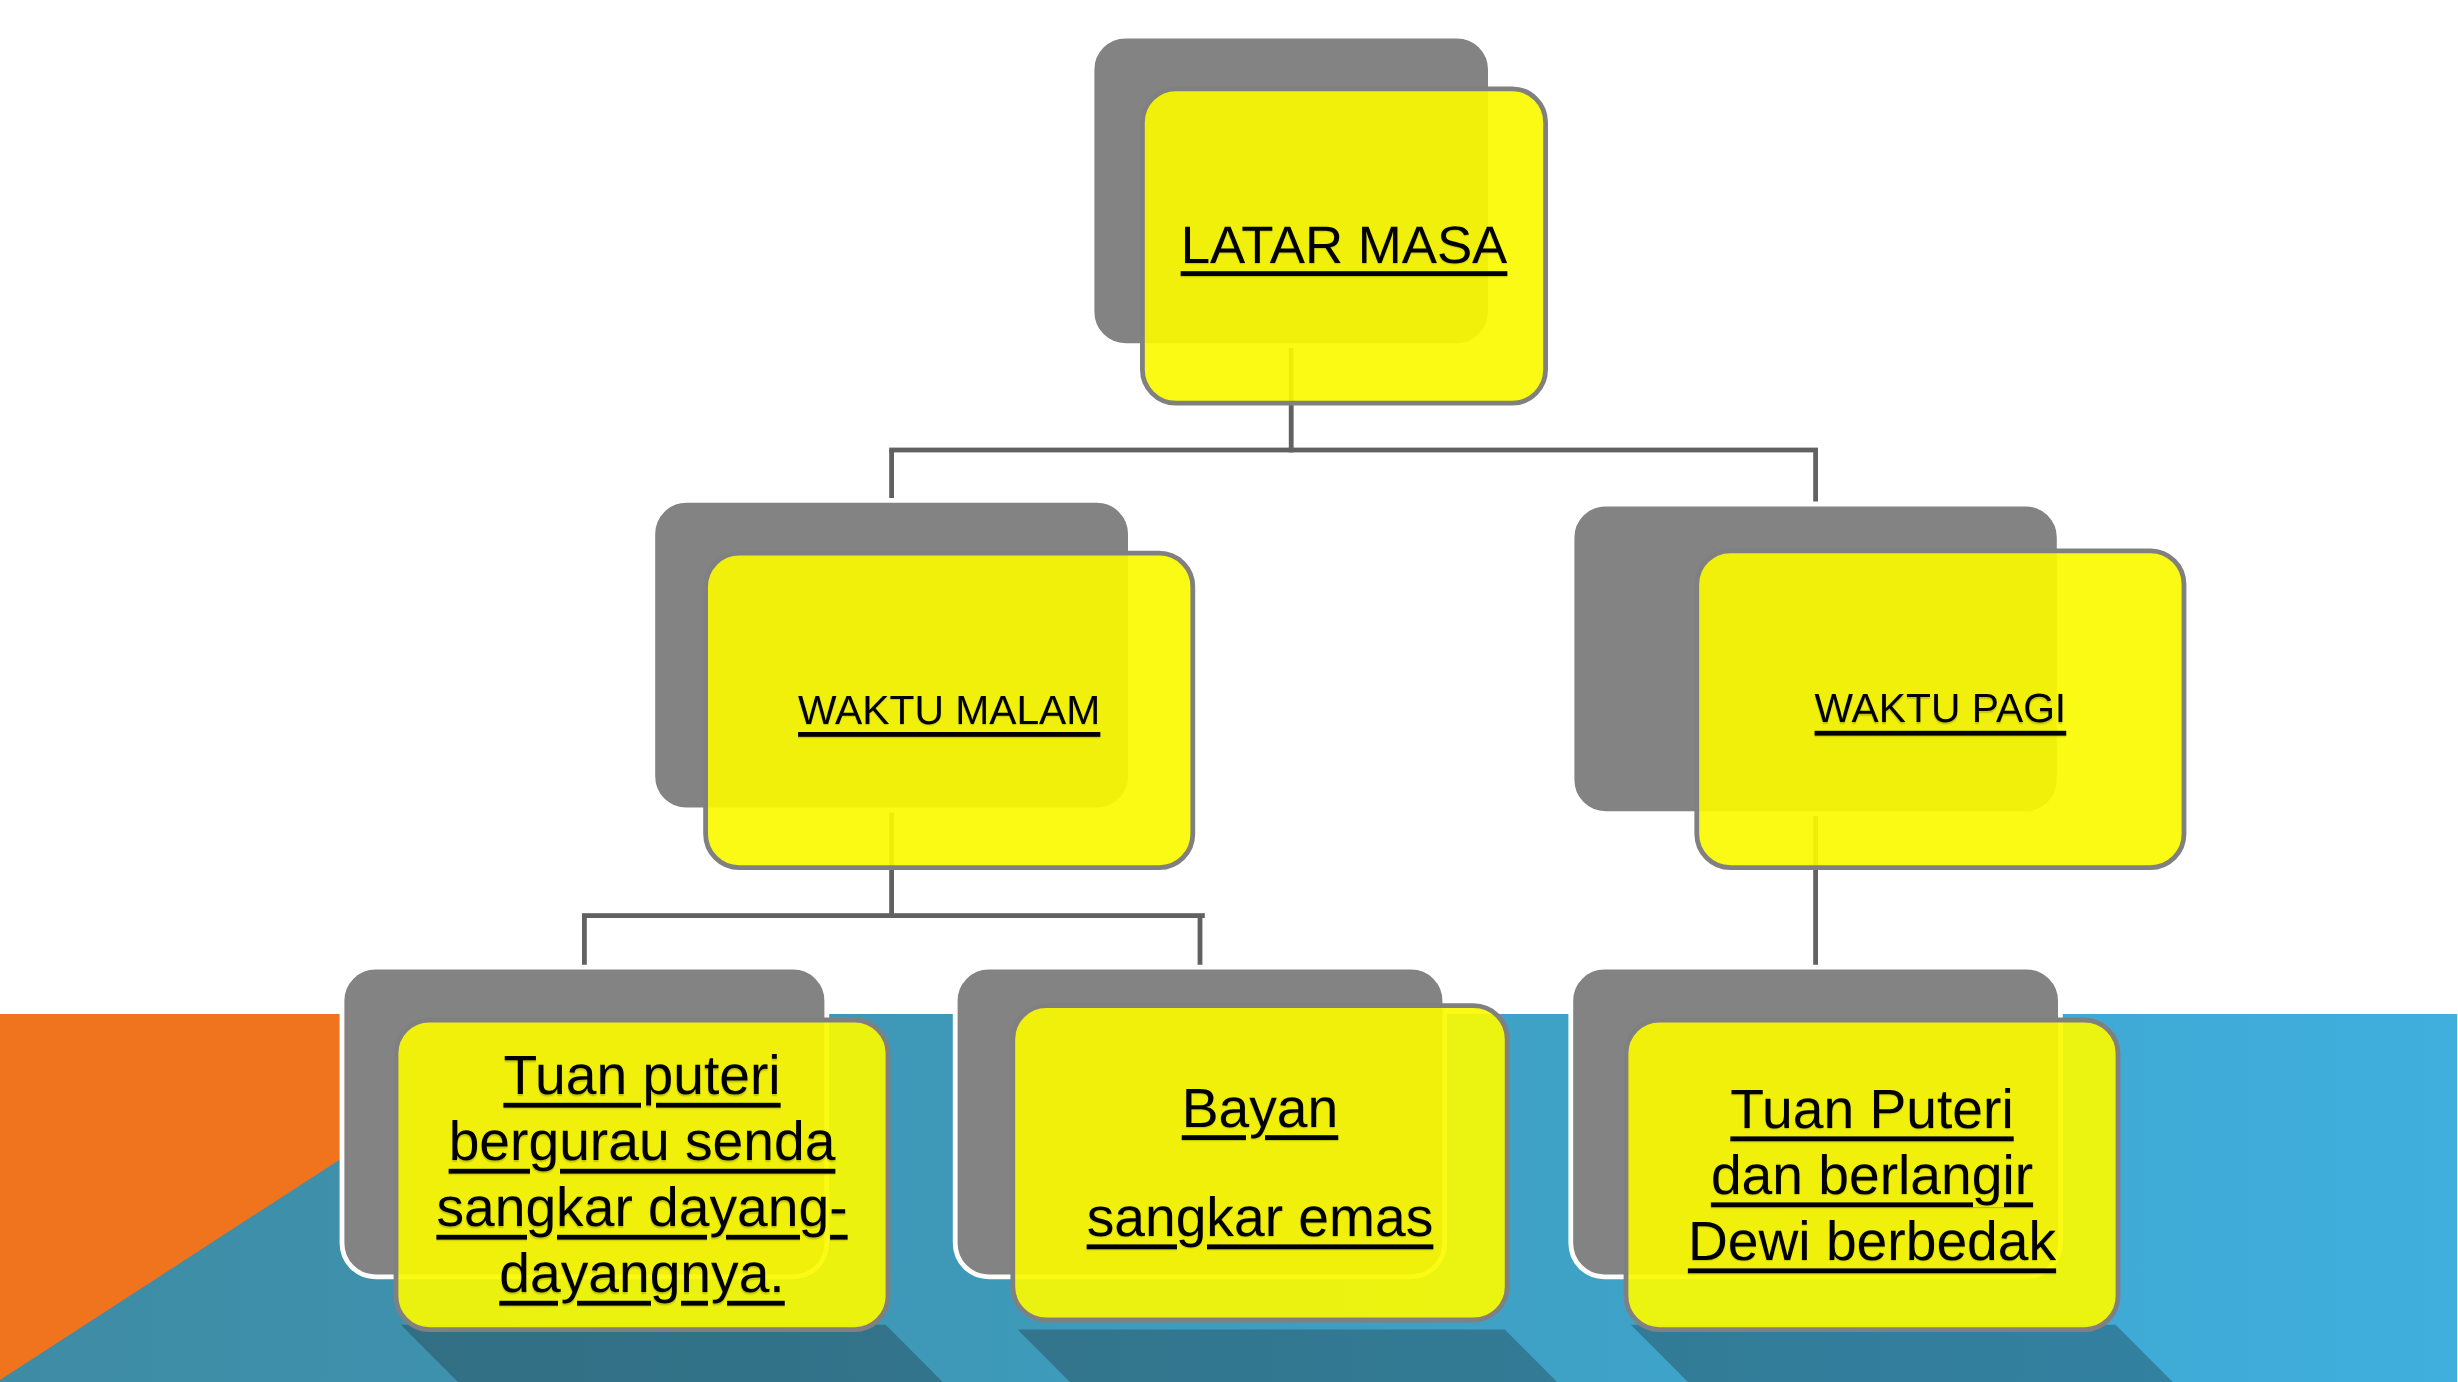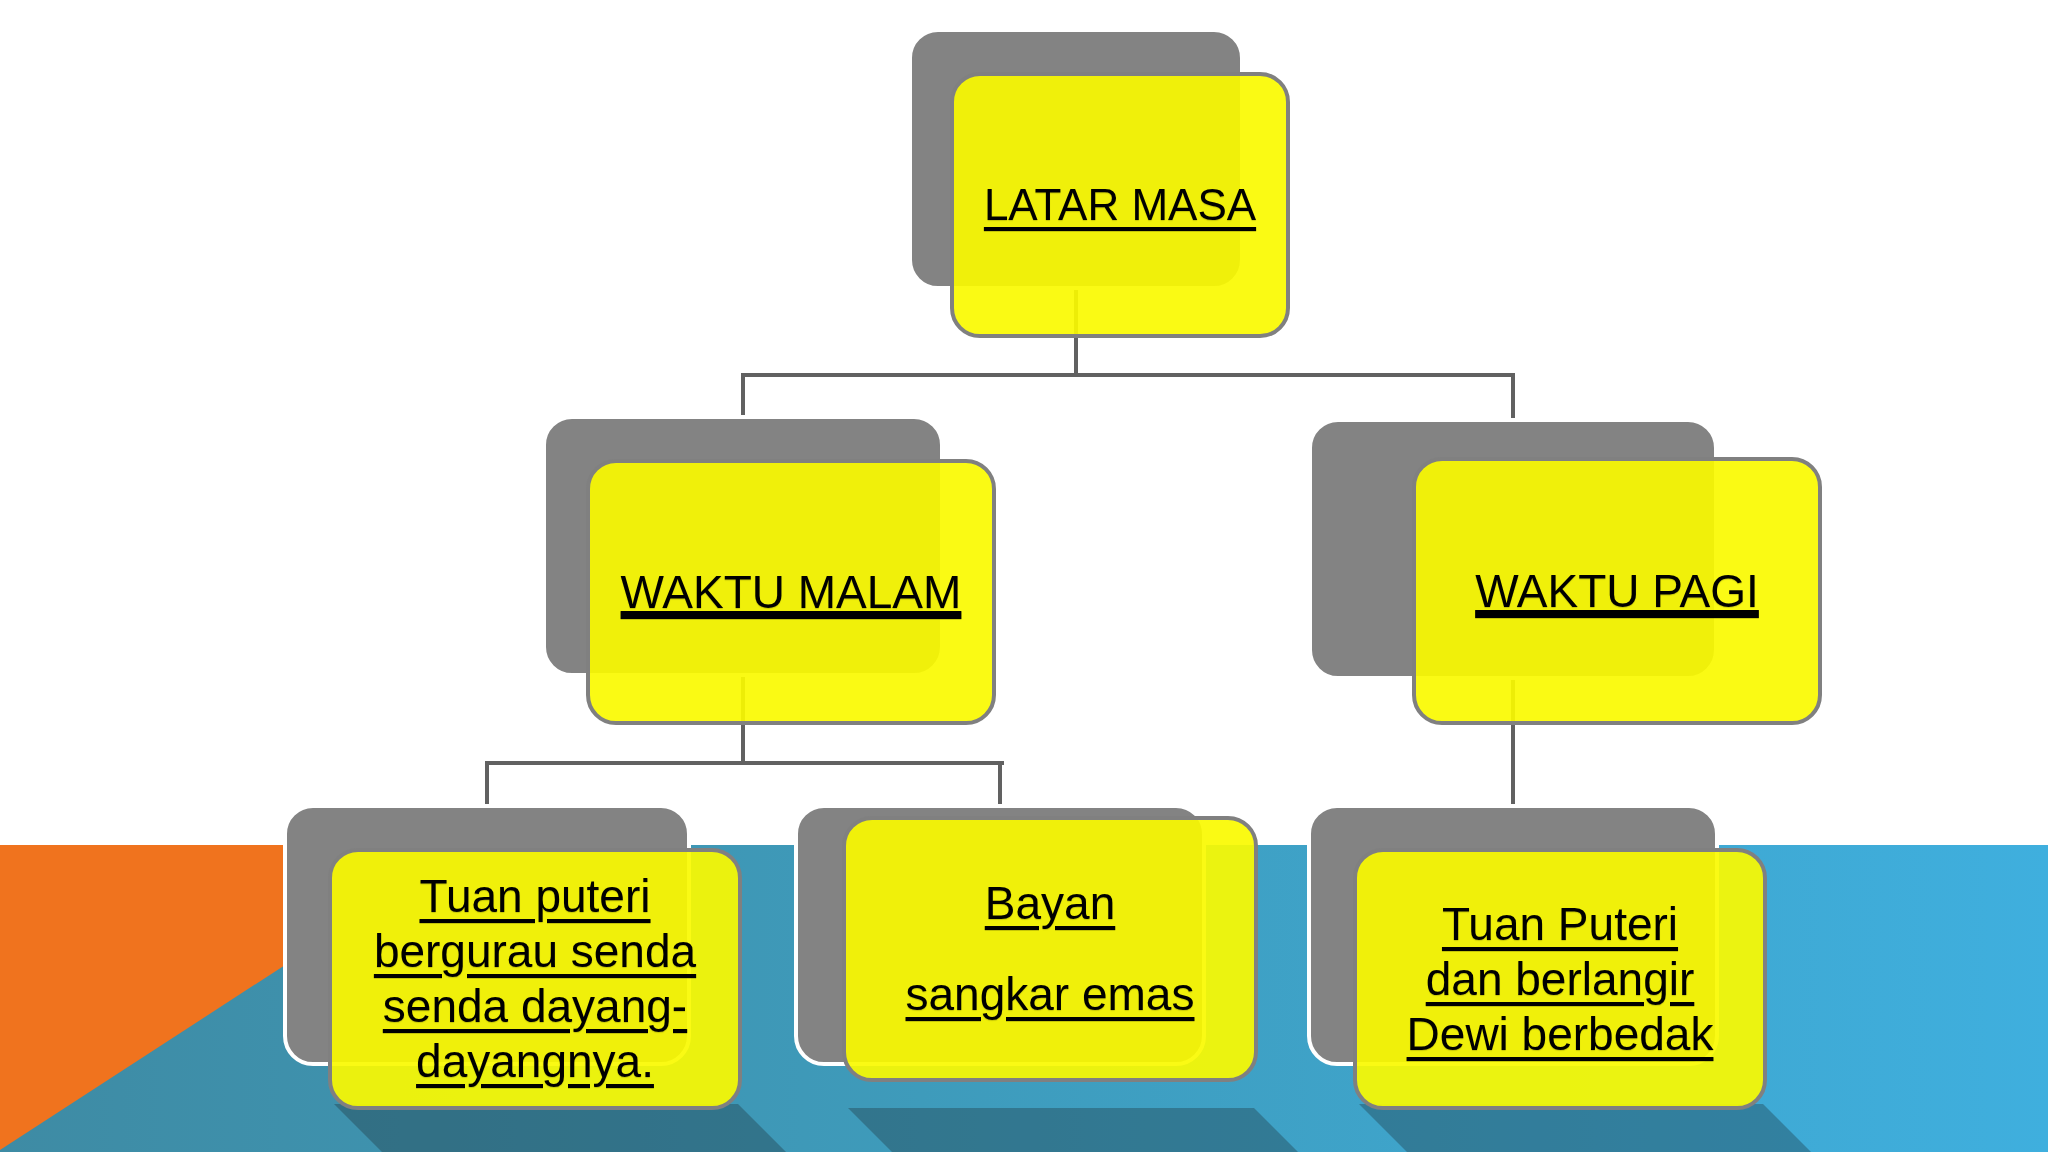--- a/index.html
+++ b/index.html
@@ -60,38 +60,38 @@
     color:var(--text,#000);
     text-shadow:0 1px 1px rgba(0,0,0,0.18);
   }
   .node-box .line{
     display:block;
     text-decoration:underline;
     text-decoration-thickness:3.5px;
     text-underline-offset:7px;
   }
   .hdr{font-size:44px;line-height:58px;}
-  .hdr2{font-size:46px;line-height:58px;text-decoration:underline;}
+  .hdr2{font-size:34px;line-height:58px;}
   .leaf{font-size:46px;line-height:55px;}
 
   
   .g-root{left:908px;top:28px;width:336px;height:262px;}
   .n-root{left:950px;top:72px;width:340px;height:266px;}
 
   .g-malam{left:542px;top:415px;width:402px;height:262px;}
   .n-malam{left:586px;top:459px;width:410px;height:266px;}
 
   .g-pagi{left:1308px;top:418px;width:410px;height:262px;}
   .n-pagi{left:1412px;top:457px;width:410px;height:268px;}
 
   .g-leaf1{left:283px;top:804px;width:408px;height:262px;}
   .n-leaf1{left:328px;top:848px;width:414px;height:262px;}
 
   .g-leaf2{left:794px;top:804px;width:412px;height:262px;}
-  .n-leaf2{left:842px;top:816px;width:416px;height:266px;gap:36px;}
+  .n-leaf2{left:842px;top:836px;width:416px;height:266px;gap:36px;}
 
   .g-leaf3{left:1307px;top:804px;width:412px;height:262px;}
   .n-leaf3{left:1353px;top:848px;width:414px;height:262px;}
 
   
   .c-v1{left:1074px;top:288px;width:4px;height:89px;}
   .c-rail1{left:741px;top:373px;width:774px;height:4px;}
   .c-v2{left:741px;top:375px;width:4px;height:42px;}
   .c-v3{left:1511px;top:375px;width:4px;height:45px;}
   .c-v4{left:741px;top:675px;width:4px;height:90px;}
@@ -133,21 +133,21 @@
 
   <div class="shadow-box g-pagi"></div>
   <div class="node-box n-pagi hdr2">
     <span class="line">WAKTU PAGI</span>
   </div>
 
   <div class="shadow-box g-leaf1"></div>
   <div class="node-box n-leaf1 leaf">
     <span class="line">Tuan puteri</span>
     <span class="line">bergurau senda</span>
-    <span class="line">senda dayang-</span>
+    <span class="line">sangkar dayang-</span>
     <span class="line">dayangnya.</span>
   </div>
 
   <div class="shadow-box g-leaf2"></div>
   <div class="node-box n-leaf2 leaf">
     <span class="line">Bayan</span>
     <span class="line">sangkar emas</span>
   </div>
 
   <div class="shadow-box g-leaf3"></div>

